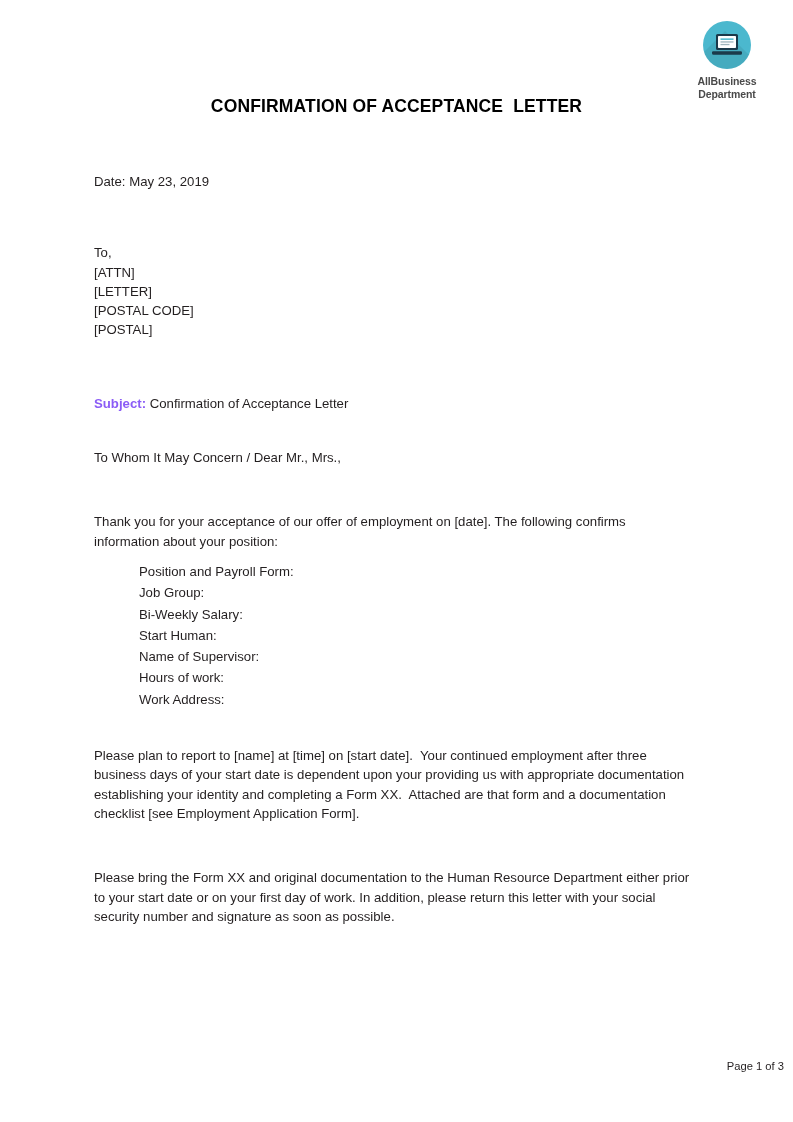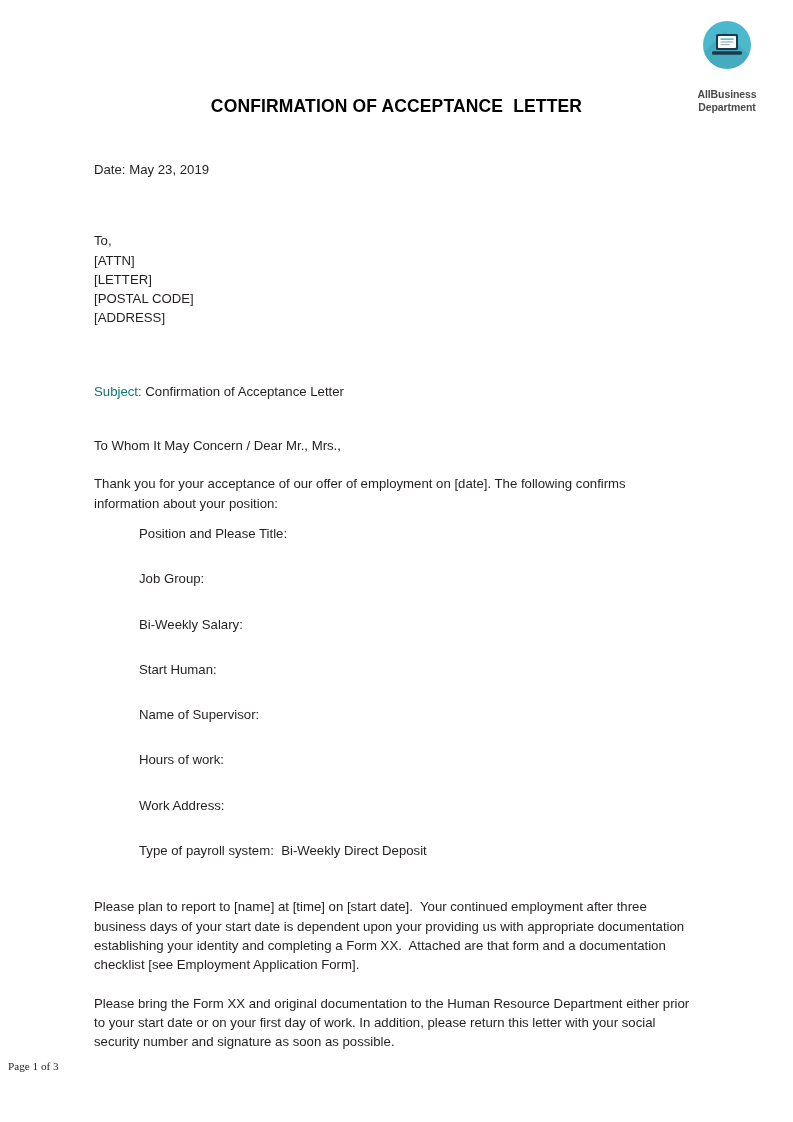--- a/index.html
+++ b/index.html
@@ -46,21 +46,21 @@
   }
   .logo-laptop {
     position: absolute;
     left: 0; right: 0; top: 0; bottom: 0;
     display: flex;
     align-items: center;
     justify-content: center;
   }
   .logo-laptop svg { display: block; }
   .logo-text {
-    margin-top: 19px;
+    margin-top: 6px;
     font-size: 10.5px;
     line-height: 12.5px;
     color: #4a4a4a;
     font-weight: 600;
     letter-spacing: -0.1px;
   }
   .logo-text .lt-line { display: block; }
 
   
   .doc-title {
@@ -73,53 +73,52 @@
     font-weight: bold;
     color: #000000;
     letter-spacing: 0.15px;
     white-space: pre;
   }
 
   
   .letter-body {
     position: absolute;
     left: 94px;
-    top: 160px;
+    top: 172px;
     width: 600px;
     font-size: 13.2px;
     line-height: 19.3px;
     color: #231f20;
   }
   .line { white-space: pre-wrap; }
   .addr-block { margin-top: 52px; }
   .subject-line { margin-top: 54px; }
-  .subject-line b { font-weight: normal; color: #0f766e; }
+  .subject-line b { font-weight: bold; color: #8b5cf6; }
   .salutation { margin-top: 35px; }
-  .para { margin-top: 19px; white-space: pre-wrap; }
+  .para { margin-top: 45px; white-space: pre-wrap; }
   .para-2 { margin-top: 37px; }
   .para-3 { }
 
   .field-list { margin-top: 11px; }
   .field-item {
     padding-left: 45px;
-    margin-top: 26px;
+    margin-top: 2px;
     white-space: pre-wrap;
   }
   .field-item:first-child { margin-top: 0; }
 
   
   .footer {
     position: absolute;
     top: 1060px;
-    left: 8px;
+    left: 0;
     width: 784px;
-    text-align: left;
+    text-align: right;
     font-size: 11.2px;
     color: #231f20;
-    font-family: Liberation Serif, serif;
   }
 </style>
 </head>
 <body>
 
 <div class="logo-block">
   <div class="logo-circle">
     <div class="logo-shadow"></div>
     <div class="logo-laptop">
       <svg width="32" height="26" viewBox="0 0 32 26" aria-hidden="true">
@@ -142,40 +141,39 @@
 
 <div class="letter-body">
 
   <div class="line">Date: May 23, 2019</div>
 
   <div class="addr-block">
     <div class="line">To,</div>
     <div class="line">[ATTN]</div>
     <div class="line">[LETTER]</div>
     <div class="line">[POSTAL CODE]</div>
-    <div class="line">[ADDRESS]</div>
+    <div class="line">[POSTAL]</div>
   </div>
 
   <div class="subject-line">
     <b>Subject:</b><span> Confirmation of Acceptance Letter</span>
   </div>
 
   <div class="salutation">To Whom It May Concern / Dear Mr., Mrs.,</div>
 
   <div class="para">Thank you for your acceptance of our offer of employment on [date]. The following confirms information about your position:</div>
 
   <div class="field-list">
-    <div class="field-item">Position and Please Title:</div>
+    <div class="field-item">Position and Payroll Form:</div>
     <div class="field-item">Job Group:</div>
     <div class="field-item">Bi-Weekly Salary:</div>
     <div class="field-item">Start Human:</div>
     <div class="field-item">Name of Supervisor:</div>
     <div class="field-item">Hours of work:</div>
     <div class="field-item">Work Address:</div>
-    <div class="field-item">Type of payroll system:  Bi-Weekly Direct Deposit</div>
   </div>
 
   <div class="para para-2">Please plan to report to [name] at [time] on [start date].  Your continued employment after three business days of your start date is dependent upon your providing us with appropriate documentation establishing your identity and completing a Form XX.  Attached are that form and a documentation checklist [see Employment Application Form].</div>
 
   <div class="para para-3">Please bring the Form XX and original documentation to the Human Resource Department either prior to your start date or on your first day of work. In addition, please return this letter with your social security number and signature as soon as possible.</div>
 
 </div>
 
 <div class="footer">Page 1 of 3</div>
 

